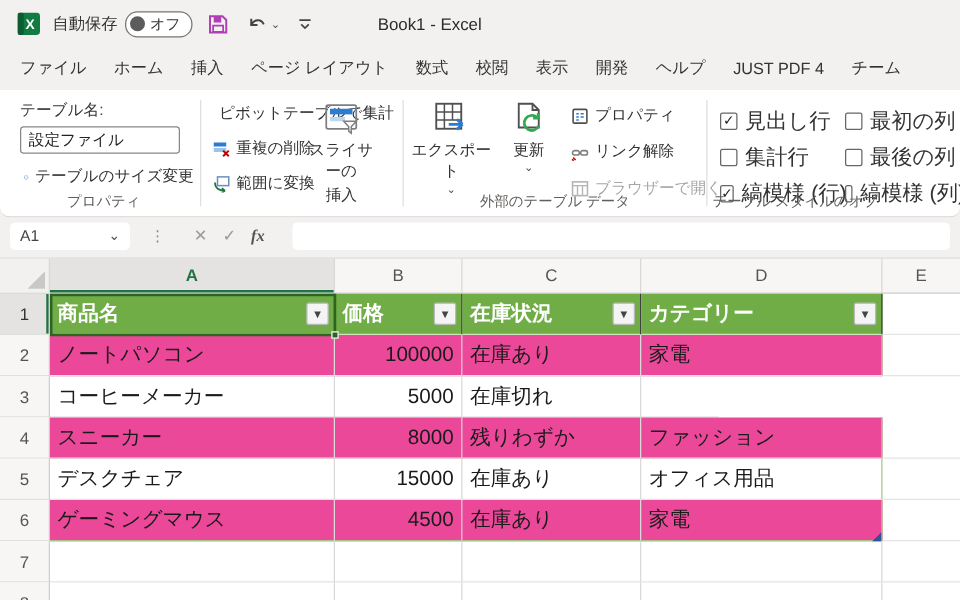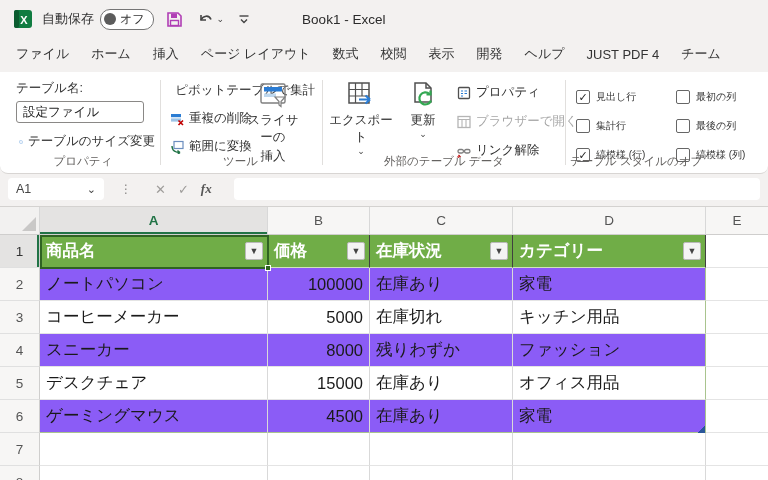--- a/index.html
+++ b/index.html
@@ -24,21 +24,21 @@
   .rgroup { position:absolute; top:0; bottom:0; }
   .rgroup .glabel { position:absolute; bottom:4px; left:0; right:0; text-align:center; font-size:11.5px; color:#605E5C; white-space:nowrap; overflow:hidden; }
   .gsep { position:absolute; top:8px; bottom:8px; width:1px; background:#E1DFDD; }
   .small-btn { display:flex; align-items:center; gap:5px; font-size:12.5px; color:#333; background:none; border:none; cursor:pointer; white-space:nowrap; padding:2px 3px; }
   .small-btn.disabled { color:#A6A6A6; }
   .big-btn { display:flex; flex-direction:column; align-items:center; background:none; border:none; cursor:pointer; font-size:12.5px; color:#333; gap:2px; }
   .chev { font-size:9px; color:#444; line-height:6px; }
   .tname-label { font-size:12.5px; color:#333; }
   .tname-input { width:128px; height:22px; border:1px solid #8A8886; border-radius:3px; font-size:12.5px; padding:0 6px; color:#222; font-family:Liberation Sans, sans-serif; }
   .cbgrid { position:absolute; left:6px; top:10px; display:grid; grid-template-columns:100px 96px; grid-auto-rows:29px; align-items:center; }
-  .cbitem { display:flex; align-items:center; gap:6px; font-size:10px; cursor:pointer; white-space:nowrap; }
+  .cbitem { display:flex; align-items:center; gap:6px; font-size:17px; cursor:pointer; white-space:nowrap; }
   .cbbox { width:14px; height:14px; border:1.5px solid #666; border-radius:2px; background:#fff; font-size:11px; line-height:12px; text-align:center; color:#222; }
   .cbbox.checked::after { content:"✓"; }
 
   
   .fbar { height:32px; display:flex; align-items:center; padding:4px 8px 6px; gap:16px; background:#F3F1F0; }
   .namebox { width:96px; height:22px; background:#fff; border-radius:4px; display:flex; align-items:center; justify-content:space-between; padding:0 8px; font-size:12.5px; color:#444; }
   .fdots { color:#8a8886; font-size:12px; letter-spacing:1px; }
   .ficons { display:flex; align-items:center; gap:12px; color:#9e9c9a; font-size:13px; padding:0 6px; }
   .fx { font-style:italic; font-family:"Liberation Serif",serif; color:#555; font-weight:bold; }
   .finput { flex:1; height:22px; background:#fff; border-radius:4px; }
@@ -49,21 +49,21 @@
   .ch { border-right:1px solid #D8D8D8; display:flex; align-items:center; justify-content:center; font-size:13.5px; color:#555; }
   .ch.corner { width:40px; position:relative; background:#F2F1F0; }
   .ch.corner::after { content:""; position:absolute; right:3px; bottom:3px; border-left:14px solid transparent; border-bottom:14px solid #C9C8C7; }
   .ch.sel { background:#E4E3E2; color:#217346; font-weight:bold; box-shadow:inset 0 -2px 0 #217346; }
   .row { display:flex; height:33px; }
   .rownum { width:40px; border-right:1px solid #CFCECD; border-bottom:1px solid #E0E0E0; display:flex; align-items:center; justify-content:center; font-size:13.5px; color:#555; background:#F7F6F5; }
   .rownum.sel { background:#E4E3E2; box-shadow:inset -2px 0 0 #217346; color:#333; }
   .cell { border-right:1px solid #D9D9D9; border-bottom:1px solid #E4E4E4; font-size:16.5px; color:#1a1a1a; display:flex; align-items:center; padding:0 6px; overflow:hidden; white-space:nowrap; }
   .cA { width:228px; } .cB { width:102px; } .cC { width:143px; } .cD { width:193px; } .cE { width:62px; border-right:none; }
   .num { justify-content:flex-end; }
-  .band .cA,.band .cB,.band .cC,.band .cD { background:#8b5cf6; }
+  .band .cA,.band .cB,.band .cC,.band .cD { background:#ec4899; }
   .trow .cD { border-right:1px solid #A9C48E; }
   .tlast .cA,.tlast .cB,.tlast .cC,.tlast .cD { border-bottom:1px solid #A9C48E; }
   .hrow .hcell { background:#70AD47; color:#fff; font-weight:bold; font-size:16.5px; border-right:1px solid #404040; border-bottom:1px solid #CFE3BC; display:flex; align-items:center; justify-content:space-between; padding:0 4px 0 6px; }
   .filter-btn { width:18px; height:18px; background:#F4F4F4; border:1px solid #B9B9B9; border-radius:2px; font-size:9px; color:#444; display:flex; align-items:center; justify-content:center; cursor:pointer; flex:0 0 auto; }
   .sel-overlay { position:absolute; left:40px; top:28px; width:229px; height:34px; border:2px solid #2F6322; pointer-events:none; }
   .fill-handle { position:absolute; right:-4px; bottom:-4px; width:6px; height:6px; background:#2F6322; border:1px solid #fff; }
   .tbl-handle { position:absolute; left:697px; top:218px; width:8px; height:8px; background:linear-gradient(135deg,transparent 55%,#2B579A 55%); pointer-events:none; }
   svg { display:block; }
 </style>
 </head>
@@ -172,21 +172,20 @@
       <button class="big-btn" style="position:absolute; right:16px; top:8px; width:58px;">
         <svg width="30" height="30" viewBox="0 0 30 30">
             <rect x="3" y="4" width="24" height="19" rx="1.5" fill="none" stroke="#7F7F7F" stroke-width="1.4"></rect>
             <rect x="6" y="7" width="18" height="4.5" fill="#2B7CD3"></rect>
             <rect x="6" y="13.5" width="12" height="3.5" fill="#BDD7EE"></rect>
             <path d="M17 17 h10 l-4 4.5 v5 l-2 -1.5 v-3.5 z" fill="#fff" stroke="#7F7F7F" stroke-width="1.2"></path>
           </svg>
         <span>スライサーの</span>
         <span>挿入</span>
       </button>
-      <div class="glabel">ツール</div>
     </div>
 
     <div class="gsep" style="left:322px;"></div>
 
     <div class="rgroup" style="left:326px; width:236px;">
       <button class="big-btn" style="position:absolute; left:2px; top:8px; width:66px;">
         <svg width="30" height="30" viewBox="0 0 30 30">
             <rect x="3" y="3" width="20" height="20" fill="none" stroke="#505050" stroke-width="1.5"></rect>
             <path d="M3 9.5 h20 M3 16 h20 M9.5 3 v20 M16 3 v13" stroke="#505050" stroke-width="1.2"></path>
             <path d="M13 19.5 h11 M24 19.5 l-4.5 -4 M24 19.5 l-4.5 4" fill="none" stroke="#2B7CD3" stroke-width="2.2"></path>
@@ -205,34 +204,34 @@
         <span class="chev">⌄</span>
       </button>
       <div style="position:absolute; left:128px; top:10px; display:flex; flex-direction:column; gap:8px;">
         <button class="small-btn">
           <svg width="14" height="14" viewBox="0 0 14 14">
               <rect x="1.5" y="1.5" width="11" height="11" rx="1" fill="none" stroke="#505050" stroke-width="1.3"></rect>
               <path d="M4 5 h2 M4 7.5 h2 M4 10 h2 M7.5 5 h2.5 M7.5 7.5 h2.5" stroke="#2B7CD3" stroke-width="1.2"></path>
             </svg>
           <span>プロパティ</span>
         </button>
-        <button class="small-btn disabled">
-          <svg width="14" height="14" viewBox="0 0 14 14">
-              <rect x="1" y="1.5" width="12" height="11" fill="none" stroke="#B5B5B5" stroke-width="1.3"></rect>
-              <path d="M1 4.5 h12 M5 4.5 v8 M9 4.5 v8" stroke="#B5B5B5" stroke-width="1.1"></path>
-            </svg>
-          <span>ブラウザーで開く</span>
-        </button>
         <button class="small-btn">
           <svg width="14" height="14" viewBox="0 0 14 14">
               <rect x="1" y="5.5" width="5.5" height="3.5" rx="1.7" fill="none" stroke="#7F7F7F" stroke-width="1.3"></rect>
               <rect x="7.5" y="5.5" width="5.5" height="3.5" rx="1.7" fill="none" stroke="#7F7F7F" stroke-width="1.3"></rect>
               <path d="M1.5 11 l2 2 M0.5 12.5 l1.5 1" stroke="#C00000" stroke-width="1.2"></path>
             </svg>
           <span>リンク解除</span>
+        </button>
+        <button class="small-btn disabled">
+          <svg width="14" height="14" viewBox="0 0 14 14">
+              <rect x="1" y="1.5" width="12" height="11" fill="none" stroke="#B5B5B5" stroke-width="1.3"></rect>
+              <path d="M1 4.5 h12 M5 4.5 v8 M9 4.5 v8" stroke="#B5B5B5" stroke-width="1.1"></path>
+            </svg>
+          <span>ブラウザーで開く</span>
         </button>
       </div>
       <div class="glabel">外部のテーブル データ</div>
     </div>
 
     <div class="gsep" style="left:565px;"></div>
 
     <div class="rgroup" style="left:570px; width:198px; overflow:hidden;">
       <div class="cbgrid">
         <label class="cbitem">
@@ -316,21 +315,20 @@
       <div class="cell cC">在庫あり</div>
       <div class="cell cD">家電</div>
       <div class="cell cE"></div>
     </div>
 
     <div class="row trow">
       <div class="rownum">3</div>
       <div class="cell cA">コーヒーメーカー</div>
       <div class="cell cB num">5000</div>
       <div class="cell cC">在庫切れ</div>
-      <div class="cell cD">キッチン用品</div>
       <div class="cell cE"></div>
     </div>
 
     <div class="row band trow">
       <div class="rownum">4</div>
       <div class="cell cA">スニーカー</div>
       <div class="cell cB num">8000</div>
       <div class="cell cC">残りわずか</div>
       <div class="cell cD">ファッション</div>
       <div class="cell cE"></div>

